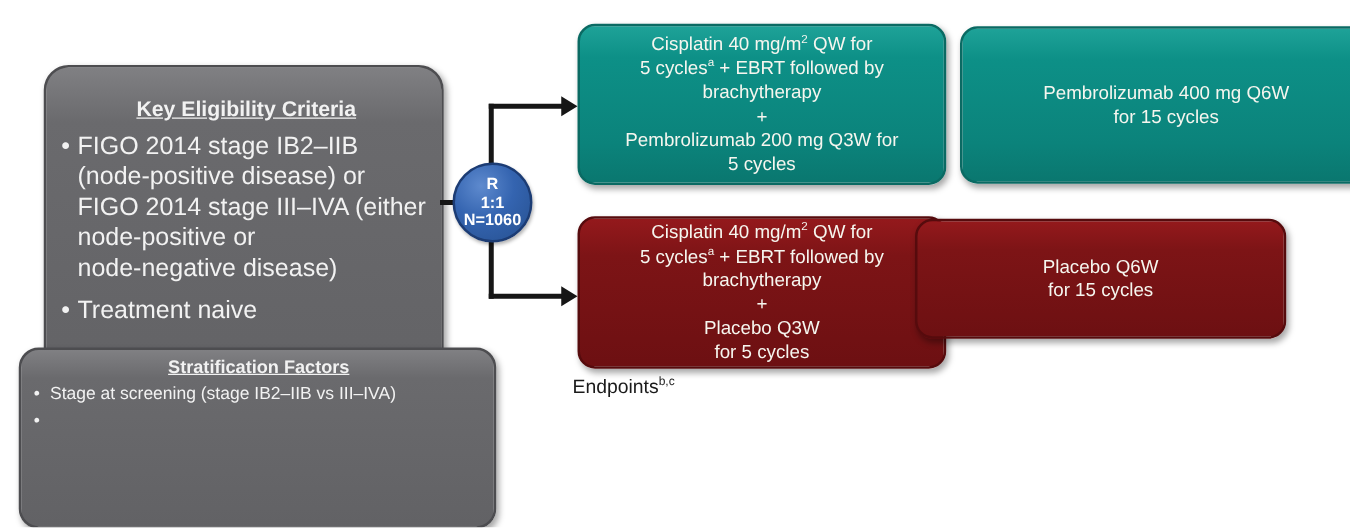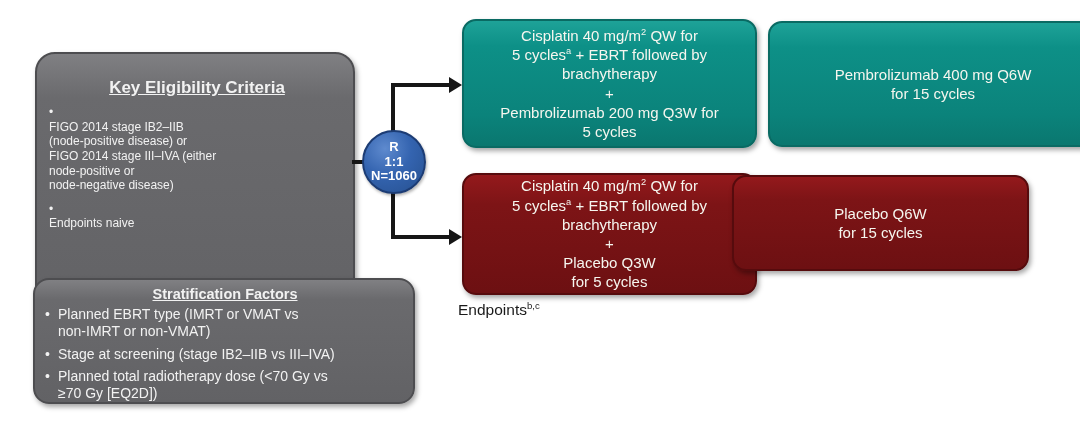--- a/index.html
+++ b/index.html
@@ -9,28 +9,28 @@
     color:#1a1a1a;
   }
   
   .gbox {
     position:absolute; box-sizing:border-box; color:#f2f2f2;
     background:linear-gradient(180deg,#808083 0%,#6a6a6d 16%,#626265 100%);
     border:2px solid #4d4d50; border-radius:20px;
     box-shadow:2px 3px 5px rgba(0,0,0,0.35);
   }
   #eligibility { left:35px; top:40px; width:320px; height:280px; padding:24px 8px 4px 12px;margin-top:12px; }
-  #stratification { left:33px; top:278px; width:382px; height:126px; padding:6px 8px 4px 10px; border-radius:16px; }
+  #stratification { left:15px; top:278px; width:382px; height:145px; padding:6px 8px 4px 10px; border-radius:16px; }
   .box-title { text-align:center; font-weight:bold; text-decoration:underline; }
   #eligibility .box-title { font-size:17px; margin-bottom:7px; }
   #stratification .box-title { font-size:14.5px; margin-bottom:4px; }
   .bullet-item { display:flex; align-items:flex-start; }
   .dot { flex:none; }
   .dot::before { content:"•"; }
-  #eligibility .bullet-item { font-size:12px; line-height:1.22; margin-bottom:9px;flex-direction:column; }
+  #eligibility .bullet-item { font-size:20px; line-height:1.22; margin-bottom:9px; }
   #eligibility .dot { width:13px; }
   #stratification .bullet-item { font-size:14px; line-height:1.24; margin-bottom:5px; }
   #stratification .dot { width:13px; }
   
   .arm {
     position:absolute; box-sizing:border-box; color:#f6f6ef; text-align:center;
     border-radius:14px; display:flex; flex-direction:column; justify-content:center;
     font-size:15px; line-height:1.28; padding:4px 24px;
     box-shadow:2px 3px 5px rgba(0,0,0,0.35);
   }
@@ -81,37 +81,32 @@
 <div id="canvas">
 
   <div class="gbox" id="eligibility">
     <div class="box-title">Key Eligibility Criteria</div>
     <div class="bullet-item">
       <span class="dot"></span>
       <div>FIGO 2014 stage IB2–IIB<br>(node-positive disease) or<br>FIGO 2014 stage III–IVA (either<br>node-positive or<br>node-negative disease)</div>
     </div>
     <div class="bullet-item">
       <span class="dot"></span>
-      <div>Endpoints naive</div>
+      <div>Treatment naive</div>
     </div>
   </div>
 
   <div class="gbox" id="stratification">
     <div class="box-title">Stratification Factors</div>
     <div class="bullet-item">
       <span class="dot"></span>
-      <div>Planned EBRT type (IMRT or VMAT vs<br>non-IMRT or non-VMAT)</div>
-    </div>
-    <div class="bullet-item">
-      <span class="dot"></span>
       <div>Stage at screening (stage IB2–IIB vs III–IVA)</div>
     </div>
     <div class="bullet-item">
       <span class="dot"></span>
-      <div>Planned total radiotherapy dose (&lt;70 Gy vs<br>≥70 Gy [EQ2D])</div>
     </div>
   </div>
 
   <div class="connector" id="line-elig"></div>
   <div class="connector" id="line-vert"></div>
   <div class="connector" id="line-top"></div>
   <div class="connector" id="line-bottom"></div>
   <div class="arrowhead" id="arrow-top"></div>
   <div class="arrowhead" id="arrow-bottom"></div>
 

